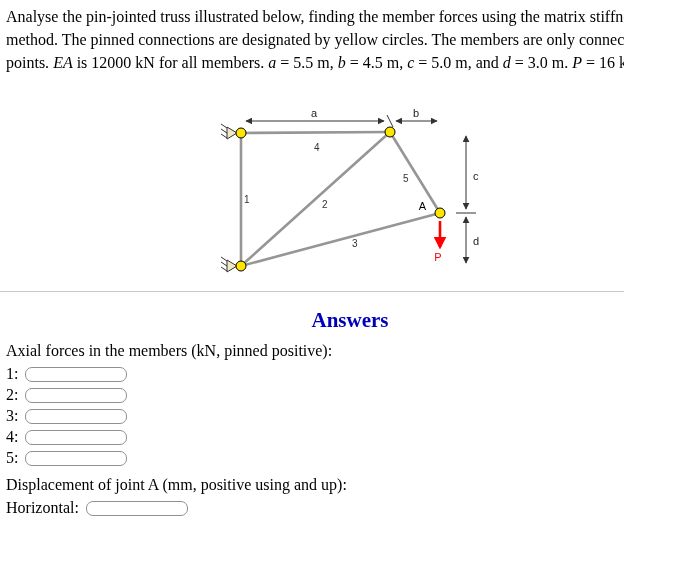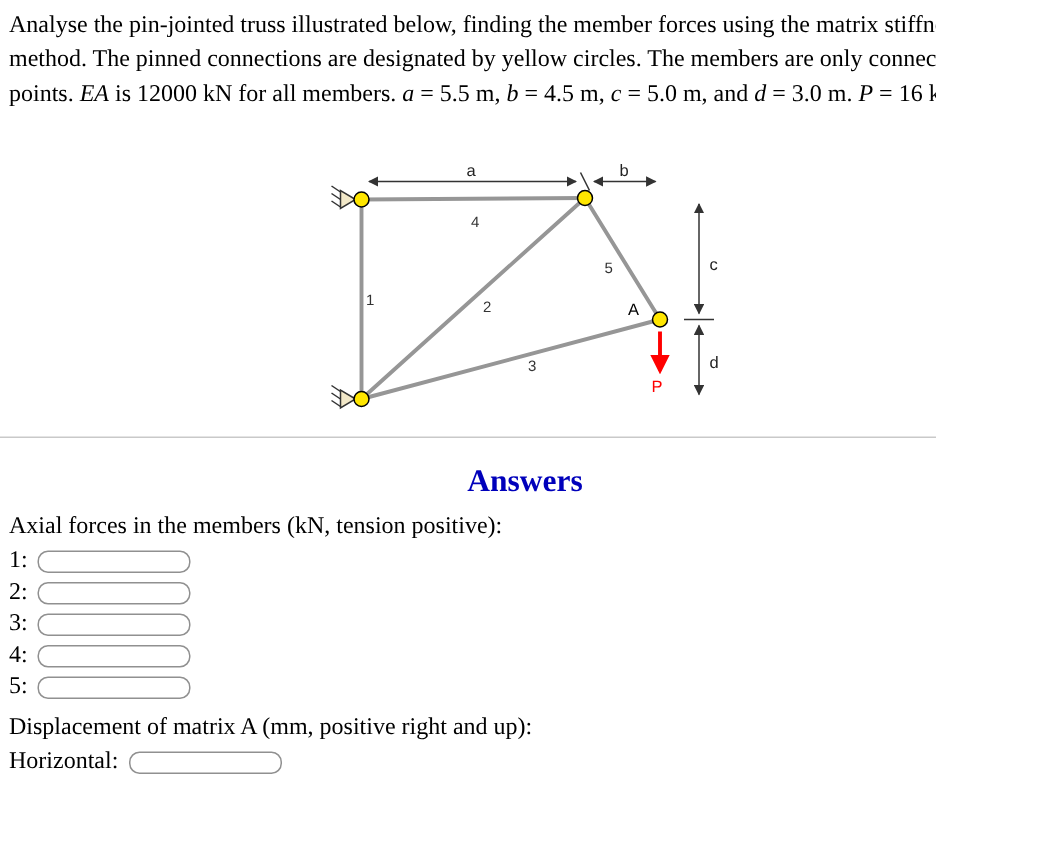--- a/index.html
+++ b/index.html
@@ -114,21 +114,21 @@
       <text x="314" y="151" font-size="10" fill="#333333">4</text>
       <text x="403" y="182" font-size="10" fill="#333333">5</text>
       <text x="426" y="210" font-size="11" fill="#000000" text-anchor="end">A</text>
     </svg>
   </div>
 
   <hr class="divider">
 
   <div class="answers-heading">Answers</div>
 
-  <div class="prompt prompt-axial">Axial forces in the members (kN, tension positive):</div>
+  <div class="prompt prompt-axial">Axial forces in the members (kN, pinned positive):</div>
 
   <div class="row r1">
     <span class="row-label">1:</span>
     <input class="ans-box" type="text" value="" style="">
   </div>
   <div class="row r2">
     <span class="row-label">2:</span>
     <input class="ans-box" type="text" value="" style="">
   </div>
   <div class="row r3">
@@ -137,20 +137,20 @@
   </div>
   <div class="row r4">
     <span class="row-label">4:</span>
     <input class="ans-box" type="text" value="" style="">
   </div>
   <div class="row r5">
     <span class="row-label">5:</span>
     <input class="ans-box" type="text" value="" style="">
   </div>
 
-  <div class="prompt prompt-disp">Displacement of matrix A (mm, positive right and up):</div>
+  <div class="prompt prompt-disp">Displacement of joint A (mm, positive using and up):</div>
 
   <div class="row rh">
     <span class="row-label">Horizontal:</span>
     <input class="ans-box" type="text" value="" style="">
   </div>
 
 </div>
 
 </body></html>

